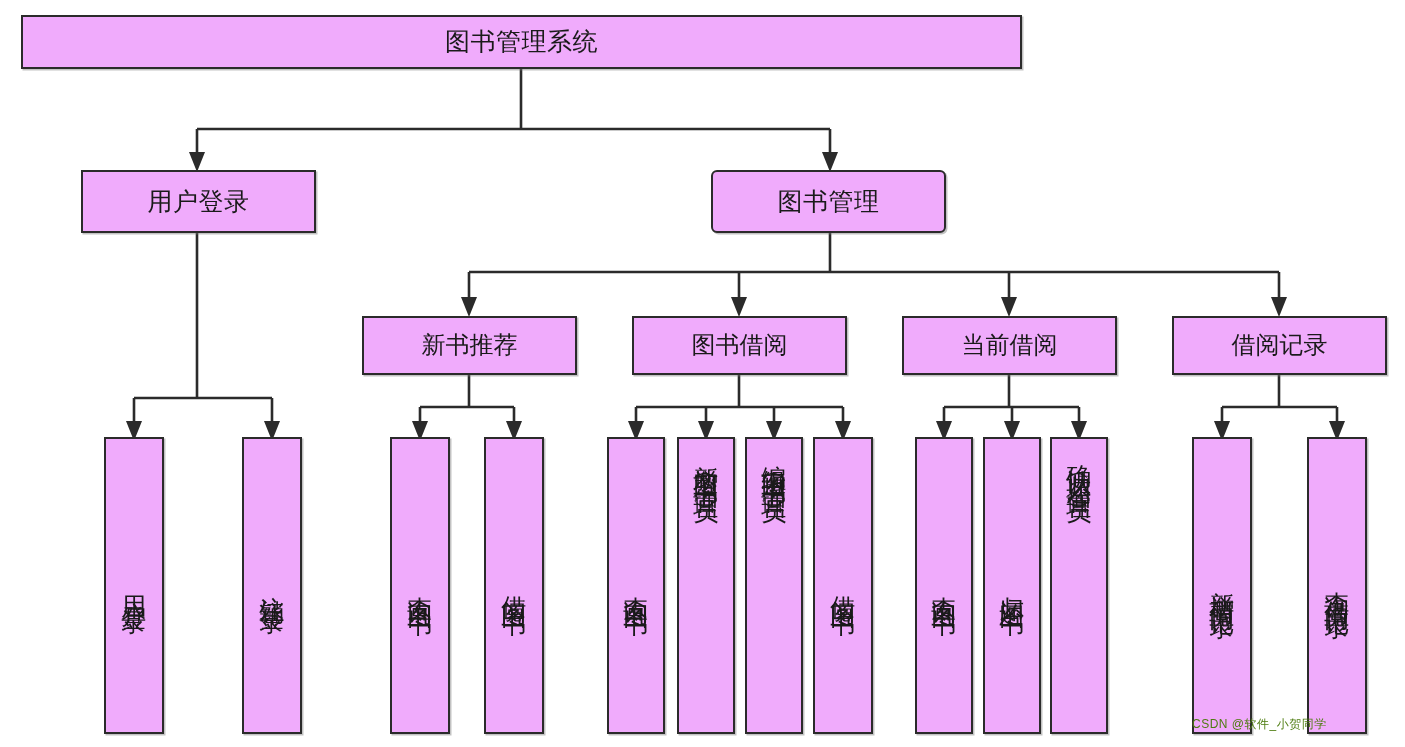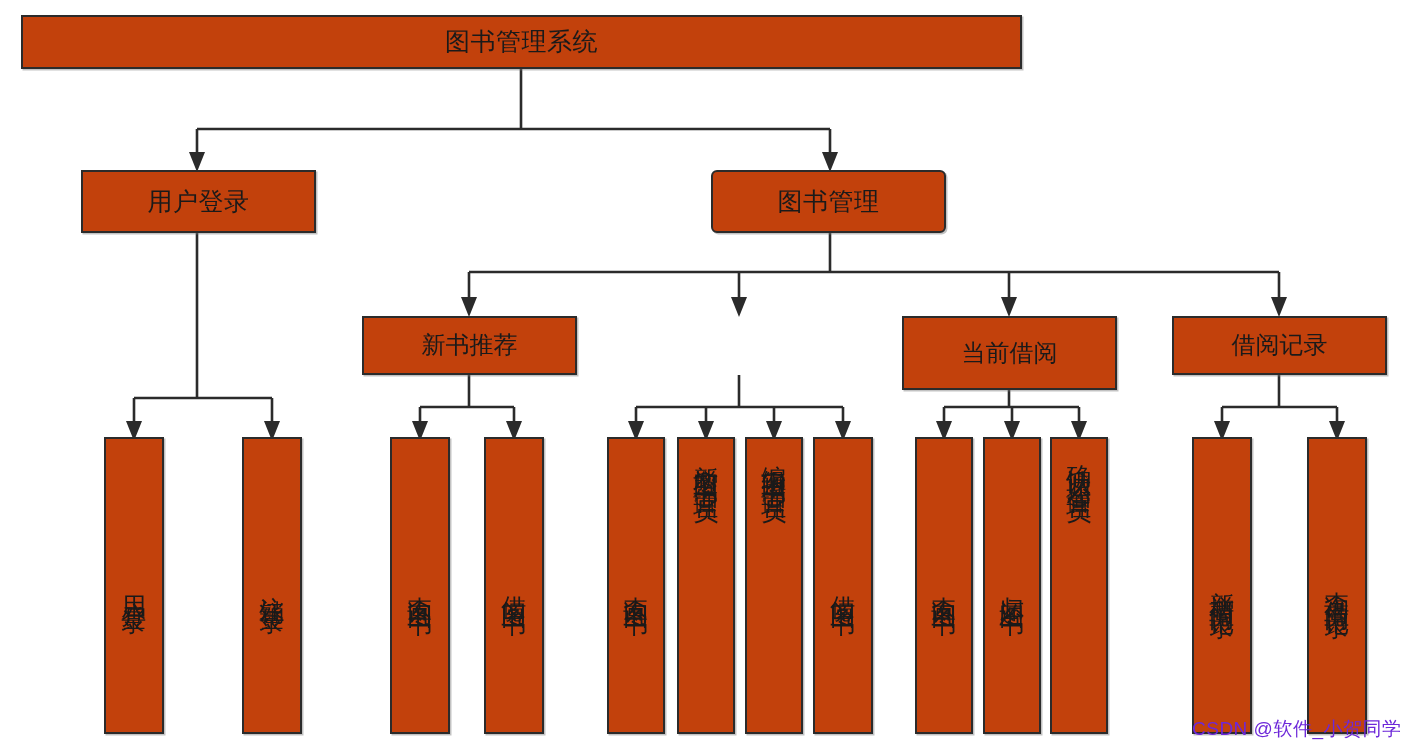--- a/index.html
+++ b/index.html
@@ -23,21 +23,21 @@
     left: 0;
     top: 0;
     width: 1405px;
     height: 747px;
     pointer-events: none;
   }
   .node {
     position: absolute;
     box-sizing: border-box;
     border: 2.5px solid #2b2b2b;
-    background: #c2410c;
+    background: #f0abfc;
     display: flex;
     align-items: center;
     justify-content: center;
     color: #1a1a1a;
     box-shadow: 1.5px 1.5px 0 rgba(120,120,120,0.45);
   }
   .node .lbl {
     display: block;
     text-align: center;
     line-height: 1.18;
@@ -67,22 +67,22 @@
     line-height: 1.05;
     letter-spacing: 5px;
     white-space: nowrap;
   }
   .node.leaf.centered {
     align-items: center;
     padding-top: 0;
   }
   .watermark {
     position: absolute;
-    color: #6d28d9;
-    font-size: 19px;
+    color: #4d7c0f;
+    font-size: 12px;
     white-space: nowrap;
     letter-spacing: 0.5px;
   }
 </style>
 </head>
 <body>
 
 <div id="canvas">
 
   <svg class="wires" viewBox="0 0 1405 747" xmlns="http://www.w3.org/2000/svg">
@@ -172,22 +172,25 @@
   </div>
 
   <div class="node horiz" style="left:711px; top:170px; width:235px; height:63px;border-radius:6px;">
     <span class="lbl">图书管理</span>
   </div>
 
   <div class="node lvl3" style="left:362px; top:316px; width:215px; height:59px;justify-content:center;">
     <span class="lbl">新书推荐</span>
   </div>
 
-
-  <div class="node lvl3" style="left:902px; top:316px; width:215px; height:74px;">
+  <div class="node lvl3" style="left:632px; top:316px; width:215px; height:59px;">
+    <span class="lbl">图书借阅</span>
+  </div>
+
+  <div class="node lvl3" style="left:902px; top:316px; width:215px; height:59px;">
     <span class="lbl">当前借阅</span>
   </div>
 
   <div class="node lvl3" style="left:1172px; top:316px; width:215px; height:59px;">
     <span class="lbl">借阅记录</span>
   </div>
 
   <div class="node leaf centered" style="left:104px; top:437px; width:60px; height:297px;">
     <span class="lbl">用户登录</span>
   </div>

